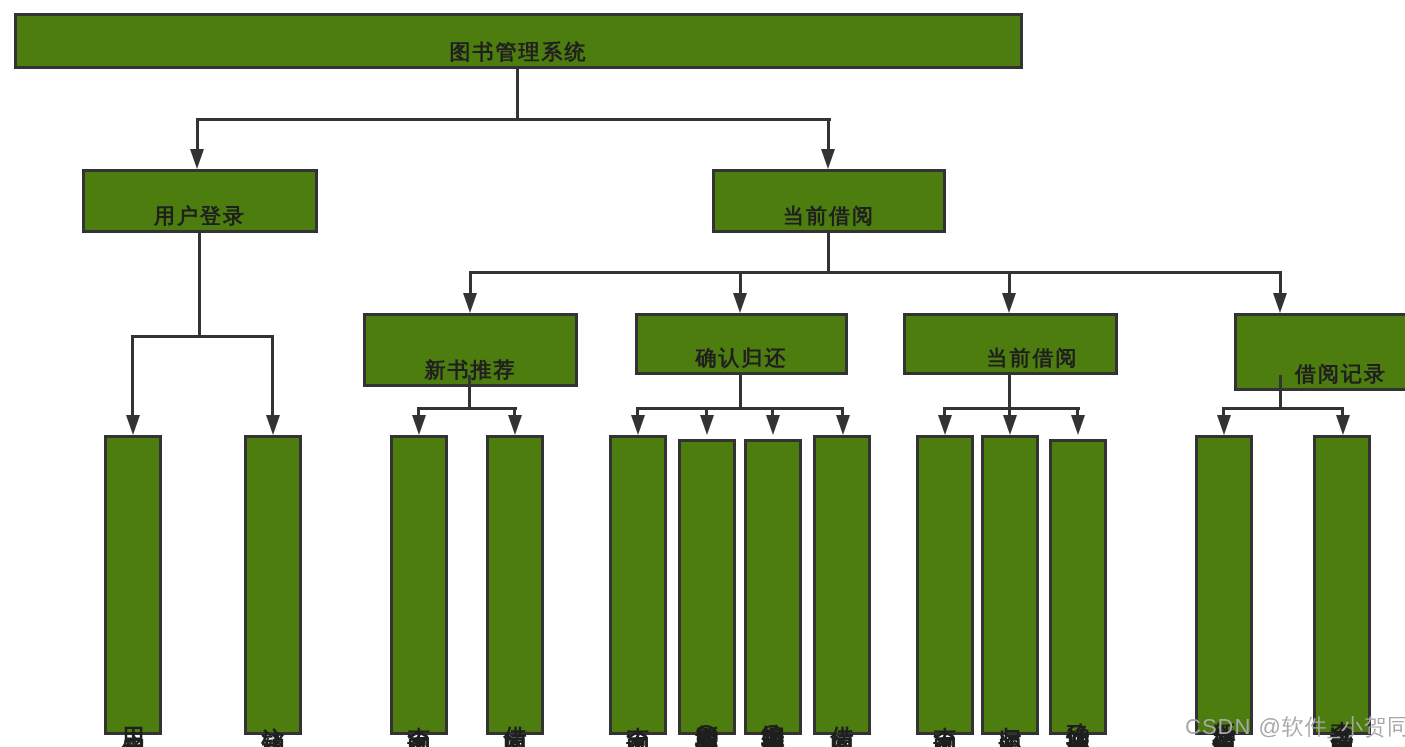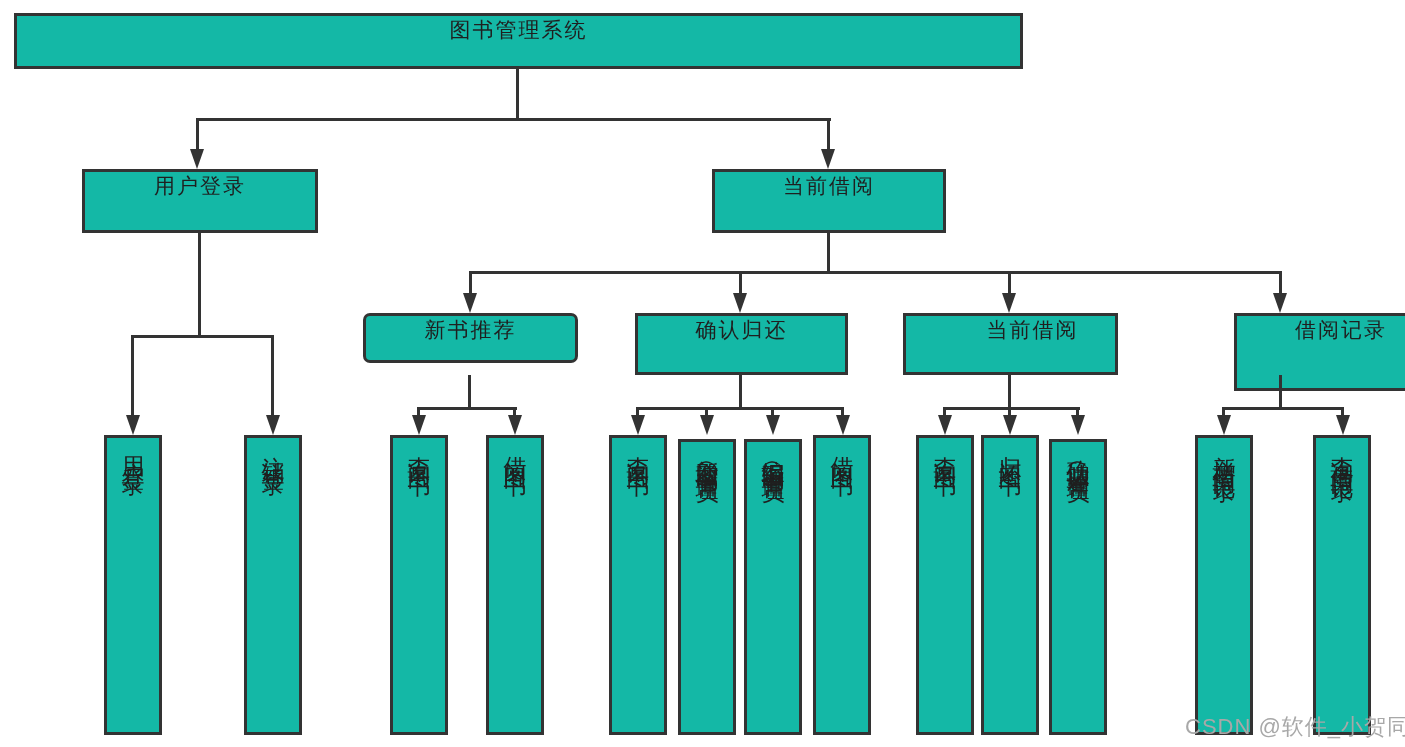--- a/index.html
+++ b/index.html
@@ -13,22 +13,22 @@
     position:relative;
     width:1405px;height:747px;
     background:var(--bg);
     font-family:"Liberation Sans","DejaVu Sans",sans-serif;
     overflow:hidden;
   }
   .box{
     position:absolute;
     box-sizing:border-box;
     border:3px solid var(--line);
-    background:#14b8a6;
-    display:flex;align-items:flex-start;justify-content:center;
+    background:#4d7c0f;
+    display:flex;align-items:flex-end;justify-content:center;font-weight:bold;
   }
   .hlabel{
     font-size:21px;color:var(--text);letter-spacing:2px;white-space:nowrap;
   }
   .vlabel{
     writing-mode:vertical-rl;
     text-orientation:mixed;
     font-size:23px;color:var(--text);
     letter-spacing:6px;line-height:1;
     white-space:nowrap;
@@ -83,21 +83,21 @@
   <div class="hline" style="left:469px;top:271px;width:813px;"></div>
   <div class="vline" style="left:469px;top:271px;height:24px;"></div>
   <div class="arrow" style="left:463px;top:293px;"></div>
   <div class="vline" style="left:739px;top:271px;height:24px;"></div>
   <div class="arrow" style="left:733px;top:293px;"></div>
   <div class="vline" style="left:1008px;top:271px;height:24px;"></div>
   <div class="arrow" style="left:1002px;top:293px;"></div>
   <div class="vline" style="left:1279px;top:271px;height:24px;"></div>
   <div class="arrow" style="left:1273px;top:293px;"></div>
 
-  <div class="box" style="left:363px;top:313px;width:215px;height:50px;border-radius:7px;">
+  <div class="box" style="left:363px;top:313px;width:215px;height:74px;">
     <span class="hlabel">新书推荐</span>
   </div>
   <div class="box" style="left:635px;top:313px;width:213px;height:62px;">
     <span class="hlabel">确认归还</span>
   </div>
   <div class="box" style="left:903px;top:313px;width:215px;height:62px;padding-left:44px;">
     <span class="hlabel">当前借阅</span>
   </div>
   <div class="box" style="left:1234px;top:313px;width:214px;height:78px;">
     <span class="hlabel">借阅记录</span>

